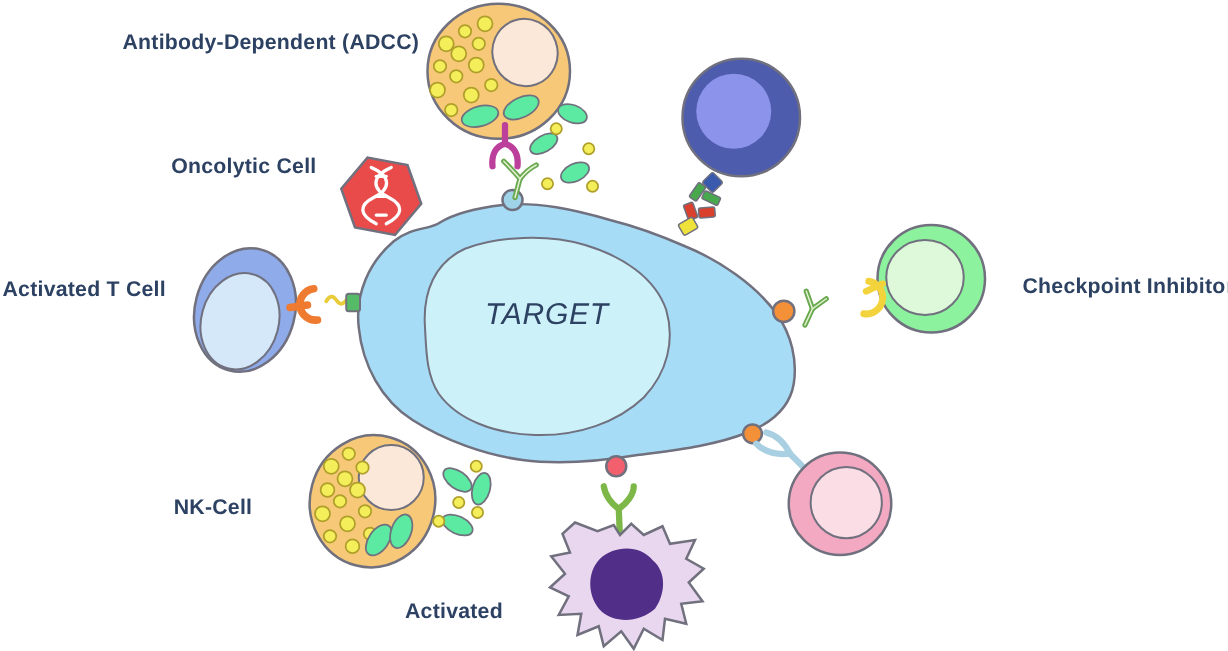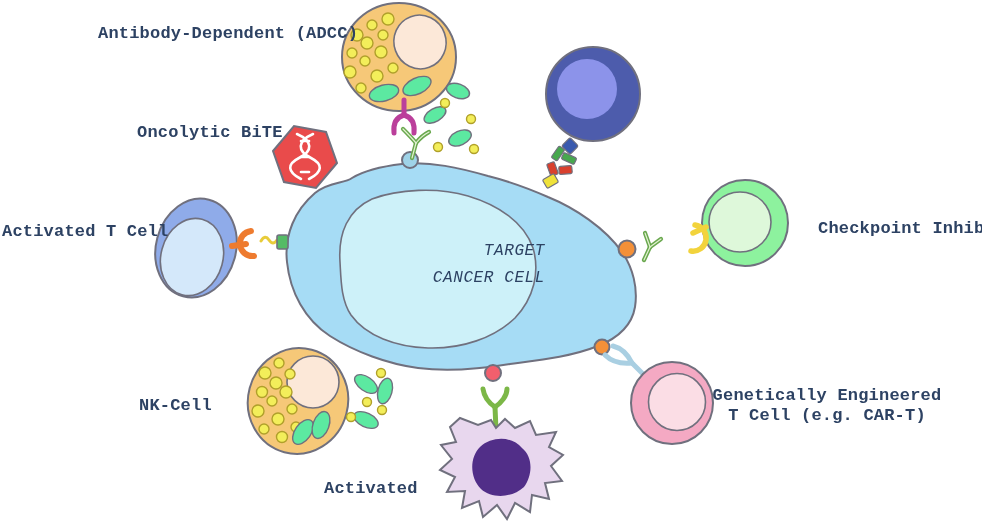--- a/index.html
+++ b/index.html
@@ -1,28 +1,28 @@
 <!DOCTYPE html>
 <html style="--text: #2d4263; --outline: #70707e; --cancer_body: #a6dcf5; --cancer_inner: #cdf1f9; --effector_body: #f6c878; --effector_nucleus: #fce8d8; --granule_fill: #f3ee5a; --granule_stroke: #b0a02a; --green_particle: #5ce9a1; --bite_outer: #4d5cac; --bite_inner: #8c93ea; --checkpoint_outer: #8df29e; --checkpoint_inner: #def8da; --cart_outer: #f4a9c3; --cart_inner: #fbdde5; --tcell_outer: #8fabe9; --tcell_inner: #d4e8fa; --macrophage_body: #e8d7ee; --macrophage_nucleus: #512e88; --virus_body: #e94b4b; --receptor_magenta: #bb3f9b; --receptor_orange: #ee7b2f; --receptor_yellow: #f2d33c; --receptor_green: #7cb747; --receptor_blue: #a9cfe2; --antibody_green: #6aa84f; --antibody_stripe: #e3f2d2; --bump_blue: #9fd3e8; --bump_red: #f25f6d; --bump_orange: #f49038; --mhc_green: #55bb66; --squiggle_yellow: #e8cc3a; --bite_seg_blue: #3a5aae; --bite_seg_green: #47a84e; --bite_seg_red: #d9402e; --bite_seg_yellow: #efe23a;"><head>
 <meta charset="utf-8">
 <style>
   html,body{margin:0;padding:0;background:#fff;}
   .canvas{
     position:relative;width:982px;height:521px;background:#ffffff;
-    font-family:Liberation Mono, monospace;overflow:hidden;
+    font-family:Liberation Sans, sans-serif;overflow:hidden;
   }
   .canvas svg{position:absolute;left:0;top:0;}
   .lbl{
     position:absolute;white-space:nowrap;color:var(--text);
     font-size:17px;font-weight:600;letter-spacing:.2px;
   }
   .lbl.two-line{white-space:normal;text-align:center;line-height:20px;}
   .title{
     position:absolute;color:var(--text);font-style:italic;font-weight:500;
-    font-size:16px;line-height:27px;text-align:right;letter-spacing:.6px;
+    font-size:24px;line-height:27px;text-align:center;letter-spacing:.6px;
   }
   
   .o{stroke:var(--outline);stroke-width:2;}
   .cancer-body{fill:var(--cancer_body);}
   .cancer-inner{fill:var(--cancer_inner);stroke-width:1.6;}
   .eff-body{fill:var(--effector_body);}
   .eff-nuc{fill:var(--effector_nucleus);stroke-width:1.6;}
   .gran{fill:var(--granule_fill);stroke:var(--granule_stroke);stroke-width:1.4;}
   .gpart{fill:var(--green_particle);stroke:var(--outline);stroke-width:1.4;}
   .bite-outer{fill:var(--bite_outer);}
@@ -246,28 +246,23 @@
         <path d="M 232 246 L 246 244"></path>
         <path d="M 251 231 A 12.5 12.5 0 1 0 254 256"></path>
       </g>
       <path class="squig" d="M 261 241 q 4 -7 8 -1 q 4 6 8 0"></path>
       <rect class="o mhc" x="277" y="235" width="11" height="14" rx="2"></rect>
     </g>
 
   </svg>
 
   <div class="lbl" style="left:98px;top:24px">Antibody-Dependent (ADCC)</div>
-  <div class="lbl" style="left:137px;top:123px">Oncolytic BiTE</div>
+  <div class="lbl" style="left:137px;top:123px">Oncolytic Cell</div>
   <div class="lbl" style="left:2px;top:222px">Activated T Cell</div>
   <div class="lbl" style="left:818px;top:219px">Checkpoint Inhibitor</div>
-  <div class="lbl two-line" style="left:712px;top:386px;width:230px">
-    <div>Genetically Engineered</div>
-    <div>T Cell (e.g. CAR-T)</div>
-  </div>
   <div class="lbl" style="left:139px;top:396px">NK-Cell</div>
   <div class="lbl" style="left:324px;top:479px">Activated</div>
 
   <div class="title" style="left:330px;top:238px;width:215px">
     <div>TARGET</div>
-    <div>CANCER CELL</div>
   </div>
 
 </div>
 
 </body></html>

